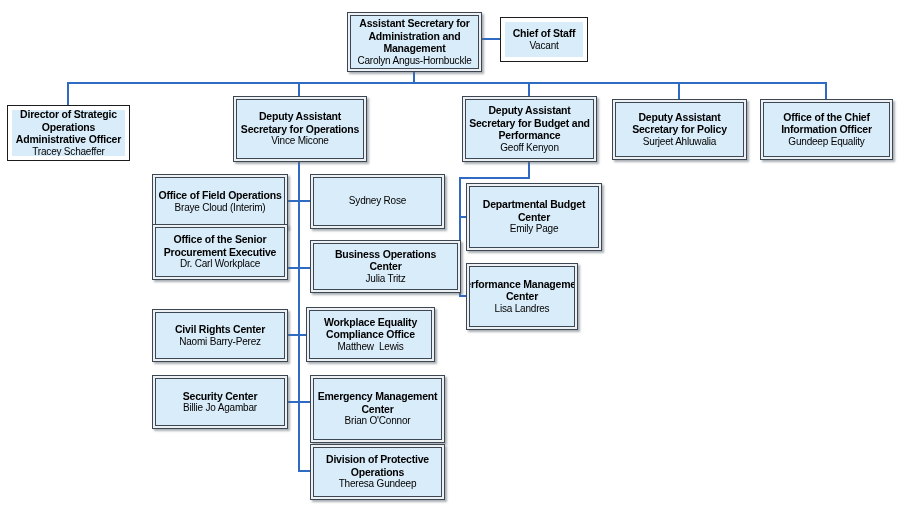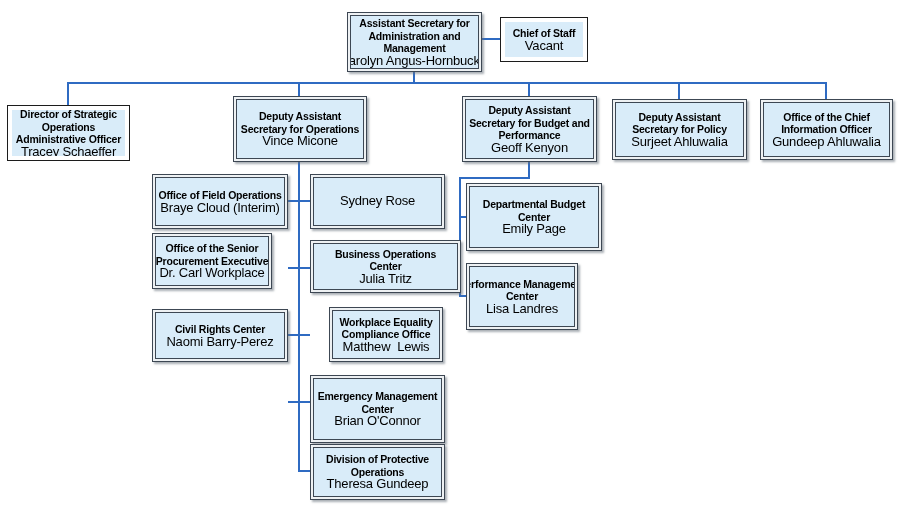--- a/index.html
+++ b/index.html
@@ -43,21 +43,21 @@
   }
   .title {
     font-weight: bold;
     font-size: 10.5px;
     line-height: 12.5px;
     letter-spacing: -0.2px;
     color: #000;
     white-space: pre;
   }
   .pname {
-    font-size: 13px;
+    font-size: 10px;
     line-height: 12.5px;
     letter-spacing: -0.2px;
     color: #000;
     white-space: pre;
   }
   .hline, .vline {
     position: absolute;
     background: var(--connector, #2f6bc2);
   }
   .hline { height: 2px; }
@@ -132,57 +132,63 @@
     <div class="inner">
       <div class="title">Deputy Assistant
 Secretary for Policy</div>
       <div class="pname">Surjeet Ahluwalia</div>
     </div>
   </div>
   <div class="node double" style="left:760px;top:99px;width:133px;height:61px">
     <div class="inner">
       <div class="title">Office of the Chief
 Information Officer</div>
-      <div class="pname">Gundeep Ahluwalia</div>
+      <div class="pname">Gundeep Equality</div>
     </div>
   </div>
 
   <div class="node double" style="left:152px;top:174px;width:136px;height:55px">
     <div class="inner">
       <div class="title">Office of Field Operations</div>
       <div class="pname">Braye Cloud (Interim)</div>
     </div>
   </div>
-  <div class="node double" style="left:152px;top:233px;width:120px;height:56px">
+  <div class="node double" style="left:152px;top:224px;width:136px;height:56px">
     <div class="inner">
       <div class="title">Office of the Senior
 Procurement Executive</div>
       <div class="pname">Dr. Carl Workplace</div>
     </div>
   </div>
   <div class="node double" style="left:152px;top:309px;width:136px;height:53px">
     <div class="inner">
       <div class="title">Civil Rights Center</div>
       <div class="pname">Naomi Barry-Perez</div>
     </div>
   </div>
+  <div class="node double" style="left:152px;top:375px;width:136px;height:54px">
+    <div class="inner">
+      <div class="title">Security Center</div>
+      <div class="pname">Billie Jo Agambar</div>
+    </div>
+  </div>
 
   <div class="node double" style="left:310px;top:174px;width:135px;height:55px">
     <div class="inner">
       <div class="pname">Sydney Rose</div>
     </div>
   </div>
   <div class="node double" style="left:310px;top:240px;width:151px;height:53px">
     <div class="inner">
       <div class="title">Business Operations
 Center</div>
       <div class="pname">Julia Tritz</div>
     </div>
   </div>
-  <div class="node double" style="left:329px;top:307px;width:114px;height:55px">
+  <div class="node double" style="left:306px;top:307px;width:129px;height:55px">
     <div class="inner">
       <div class="title">Workplace Equality
 Compliance Office</div>
       <div class="pname">Matthew  Lewis</div>
     </div>
   </div>
   <div class="node double" style="left:310px;top:375px;width:135px;height:68px">
     <div class="inner">
       <div class="title">Emergency Management
 Center</div>

